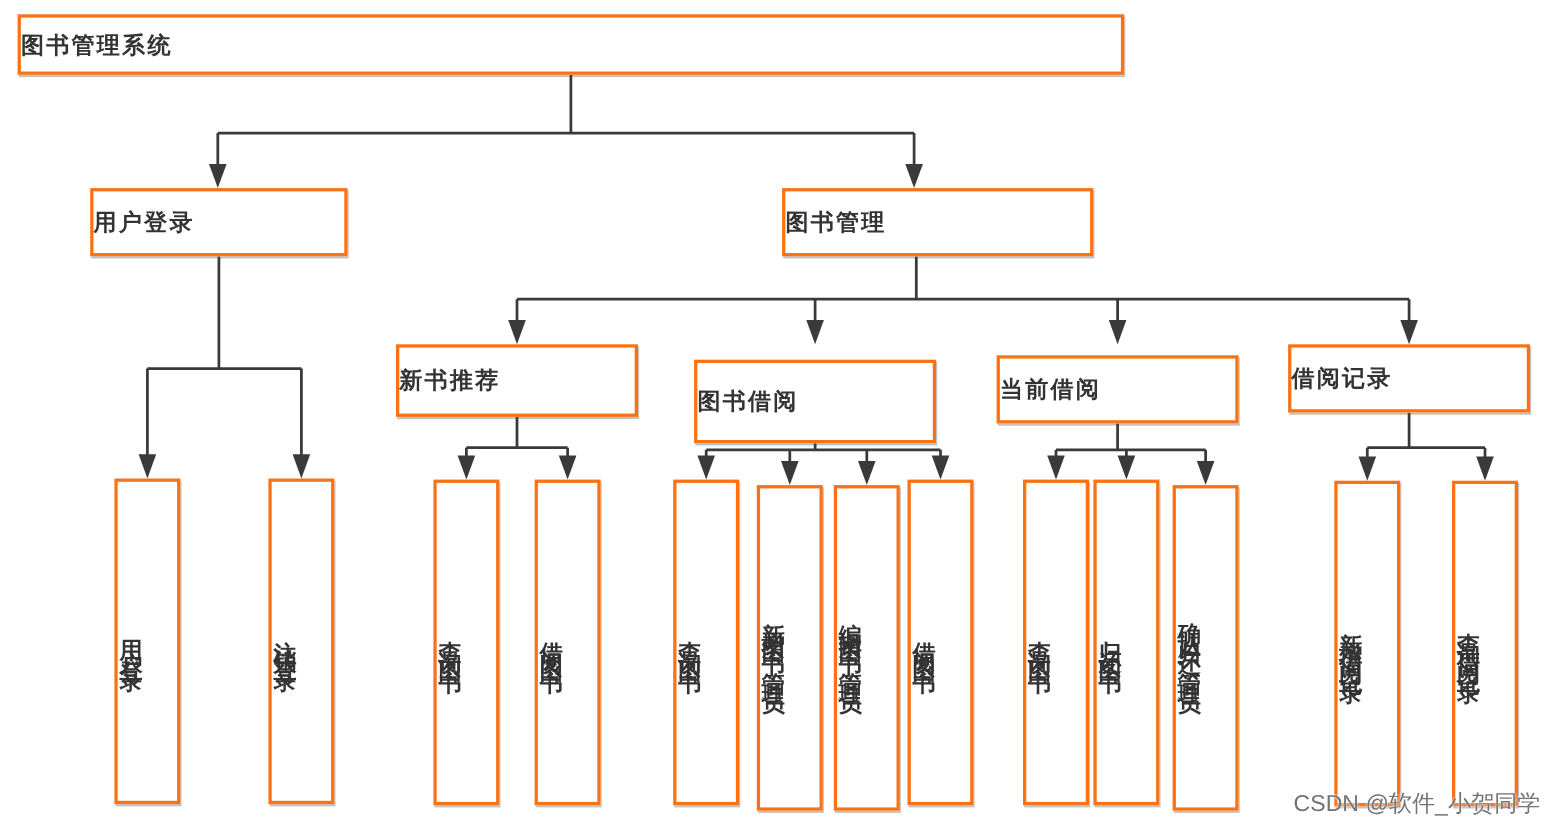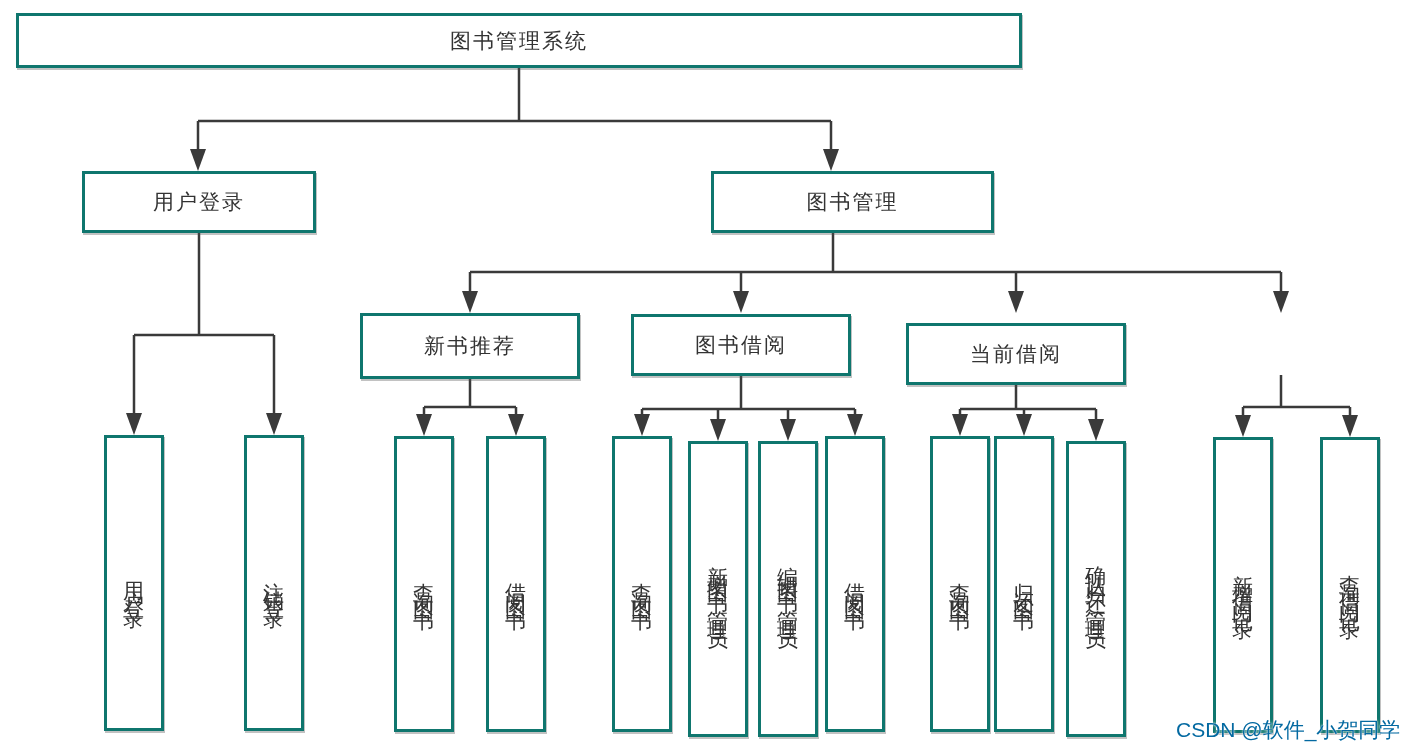--- a/index.html
+++ b/index.html
@@ -15,45 +15,45 @@
   .connectors {
     position: absolute;
     left: 0; top: 0;
     width: 1405px; height: 747px;
     pointer-events: none;
   }
   .node {
     position: absolute;
     box-sizing: border-box;
     background: #ffffff;
-    border: 3px solid #0f766e;
+    border: 3px solid #f97316;
     box-shadow: 1px 2px 0 rgba(80,80,80,0.35);
     display: flex;
     align-items: center;
-    justify-content: center;
+    font-weight: bold;
   }
   .hbox {
     font-size: 21px;
     letter-spacing: 2px;
     white-space: nowrap;
   }
   .vbox .vtext {
     writing-mode: vertical-rl;
     text-orientation: mixed;
     font-size: 21px;
     letter-spacing: 9px;
     line-height: 1.1;
     white-space: nowrap;
   }
   .watermark {
     position: absolute;
     left: 1176px;
     top: 716px;
     font-size: 21px;
-    color: #0369a1;
+    color: #737373;
     text-shadow: 0 0 3px #ffffff, 0 0 1px #ffffff;
     white-space: nowrap;
   }
 </style>
 </head>
 <body>
 
 <div class="stage">
 
   <svg class="connectors" viewBox="0 0 1405 747" xmlns="http://www.w3.org/2000/svg">
@@ -115,25 +115,28 @@
   <div class="node hbox" style="left:82px; top:171px; width:234px; height:62px;">
     <span>用户登录</span>
   </div>
   <div class="node hbox" style="left:711px; top:171px; width:283px; height:62px;">
     <span>图书管理</span>
   </div>
 
   <div class="node hbox" style="left:360px; top:313px; width:220px; height:66px;">
     <span>新书推荐</span>
   </div>
-  <div class="node hbox" style="left:631px; top:314px; width:220px; height:62px;">
+  <div class="node hbox" style="left:631px; top:327px; width:220px; height:76px;">
     <span>图书借阅</span>
   </div>
   <div class="node hbox" style="left:906px; top:323px; width:220px; height:62px;">
     <span>当前借阅</span>
+  </div>
+  <div class="node hbox" style="left:1171px; top:313px; width:220px; height:62px;">
+    <span>借阅记录</span>
   </div>
 
   <div class="node vbox" style="left:104px; top:435px; width:60px; height:296px;">
     <span class="vtext">用户登录</span>
   </div>
   <div class="node vbox" style="left:244px; top:435px; width:60px; height:296px;">
     <span class="vtext">注销登录</span>
   </div>
 
   <div class="node vbox" style="left:394px; top:436px; width:60px; height:296px;">

